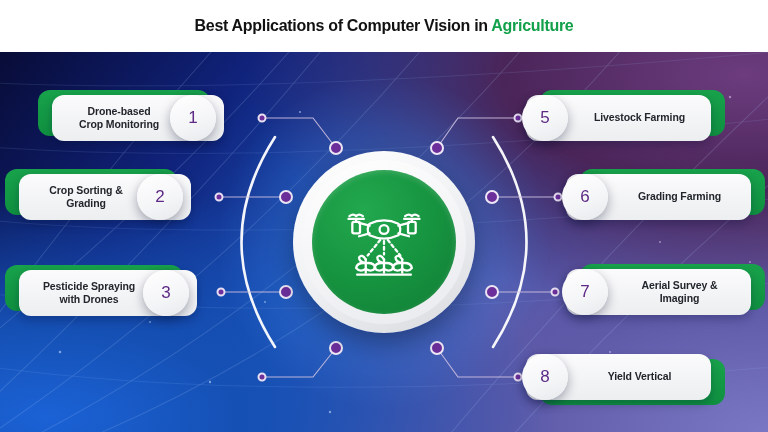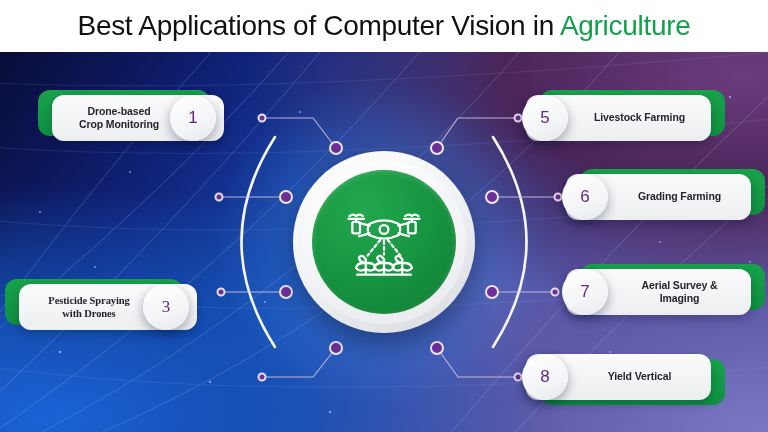--- a/index.html
+++ b/index.html
@@ -5,21 +5,21 @@
   * { margin:0; padding:0; box-sizing:border-box; }
   html,body { width:768px; height:432px; overflow:hidden; background:#ffffff;
               font-family:"Liberation Sans", sans-serif; }
 
   .page { position:relative; width:768px; height:432px; background:#ffffff; }
 
   
   .header { position:absolute; left:0; top:0; width:768px; height:52px;
             display:flex; align-items:center; justify-content:center;
             background:#ffffff; z-index:40; }
-  .title { font-size:28px; font-weight:normal; color:#111111; letter-spacing:-0.3px;
+  .title { font-size:16px; font-weight:bold; color:#111111; letter-spacing:-0.3px;
            white-space:nowrap; }
   .title .accent { color:#12a04a; }
 
   
   .canvas { position:absolute; left:0; top:52px; width:768px; height:380px;
             overflow:hidden; }
   .bg { position:absolute; inset:0; }
   .bg-base { position:absolute; inset:0;
       background:
         radial-gradient(115% 105% at 6% 96%, #1b62d6 0%, #1550b4 22%, rgba(18,60,150,0) 58%),
@@ -238,22 +238,29 @@
     </div>
 
     <div class="card left up" style="left:38px; top:43px; width:172px;">
       <div class="slab"></div>
       <div class="face">
         <div class="label">Drone-based<br>Crop Monitoring</div>
       </div>
       <div class="num">1</div>
     </div>
 
-
-    <div class="card left up" style="left:5px; top:232px; width:178px;font-family:Liberation Serif, serif;">
+    <div class="card left up" style="left:5px; top:122px; width:172px;">
+      <div class="slab"></div>
+      <div class="face">
+        <div class="label">Crop Sorting &amp;<br>Grading</div>
+      </div>
+      <div class="num">2</div>
+    </div>
+
+    <div class="card left up" style="left:5px; top:218px; width:178px;">
       <div class="slab"></div>
       <div class="face">
         <div class="label">Pesticide Spraying<br>with Drones</div>
       </div>
       <div class="num">3</div>
     </div>
 
 
     <div class="card right up" style="left:526px; top:43px; width:185px;">
       <div class="slab"></div>

